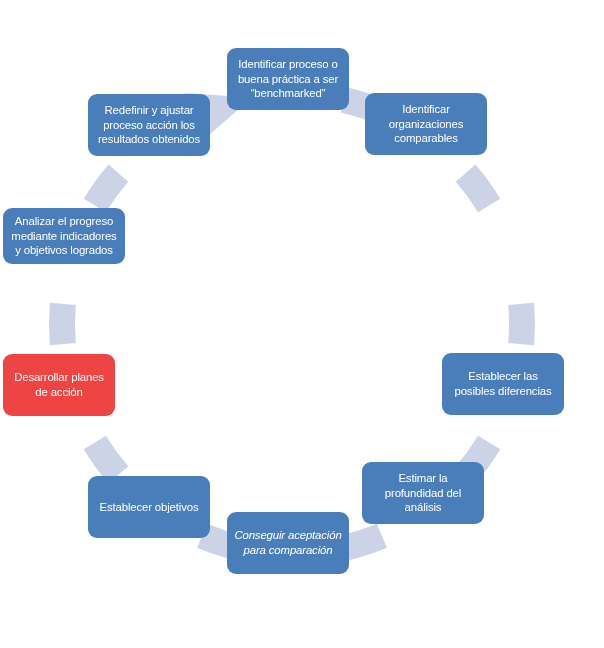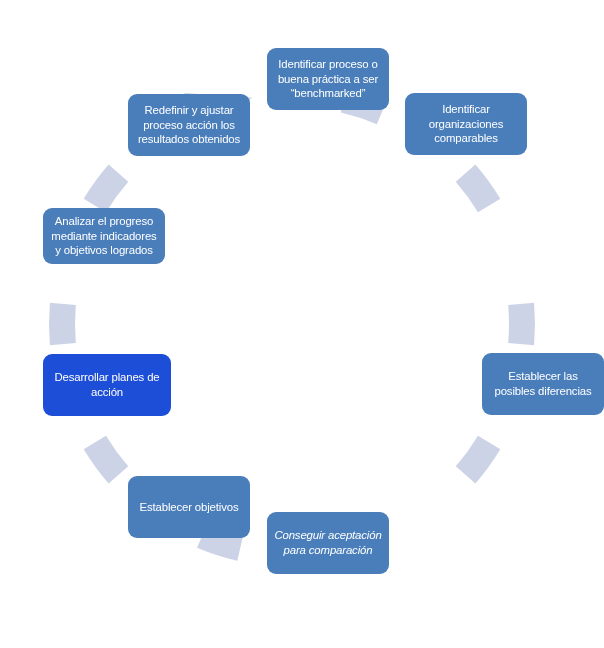--- a/index.html
+++ b/index.html
@@ -33,21 +33,20 @@
     border-radius: 9px;
     display: flex;
     align-items: center;
     justify-content: flex-start;
     text-align: center;
     font-size: 11.4px;
     line-height: 1.28;
     letter-spacing: -0.15px;
     padding: 3px 6px;
     z-index: 5;
-    margin-left: 40px;
   }
   .node span {
     display: block;
     width: 100%;
   }
 </style>
 </head>
 <body>
 
 <div id="canvas">
@@ -69,27 +68,30 @@
 
   <div class="node" style="left: 227px; top: 48px; width: 122px; height: 62px; background: rgb(74, 126, 187); color: rgb(255, 255, 255);">
     <span>Identificar proceso o buena práctica  a ser “benchmarked”</span>
   </div>
   <div class="node" style="left: 365px; top: 93px; width: 122px; height: 62px; background: rgb(74, 126, 187); color: rgb(255, 255, 255);">
     <span>Identificar organizaciones comparables</span>
   </div>
   <div class="node" style="left: 442px; top: 353px; width: 122px; height: 62px; background: rgb(74, 126, 187); color: rgb(255, 255, 255);">
     <span>Establecer las posibles diferencias</span>
   </div>
+  <div class="node" style="left: 362px; top: 462px; width: 122px; height: 62px; background: rgb(74, 126, 187); color: rgb(255, 255, 255);">
+    <span>Estimar la profundidad del análisis</span>
+  </div>
   <div class="node" style="left: 227px; top: 512px; width: 122px; height: 62px; background: rgb(74, 126, 187); color: rgb(255, 255, 255); font-style: italic;">
     <span>Conseguir aceptación para comparación</span>
   </div>
   <div class="node" style="left: 88px; top: 476px; width: 122px; height: 62px; background: rgb(74, 126, 187); color: rgb(255, 255, 255);">
     <span>Establecer objetivos</span>
   </div>
-  <div class="node" style="left: 3px; top: 354px; width: 128px; height: 62px; background: #1d4ed8; color: rgb(255, 255, 255);">
+  <div class="node" style="left: 3px; top: 354px; width: 112px; height: 62px; background: #ef4444; color: rgb(255, 255, 255);">
     <span>Desarrollar planes de acción</span>
   </div>
   <div class="node" style="left: 3px; top: 208px; width: 122px; height: 56px; background: rgb(74, 126, 187); color: rgb(255, 255, 255);">
     <span>Analizar el progreso mediante indicadores y objetivos logrados</span>
   </div>
   <div class="node" style="left: 88px; top: 94px; width: 122px; height: 62px; background: rgb(74, 126, 187); color: rgb(255, 255, 255);">
     <span>Redefinir y ajustar proceso acción los resultados obtenidos</span>
   </div>
 
 </div>

